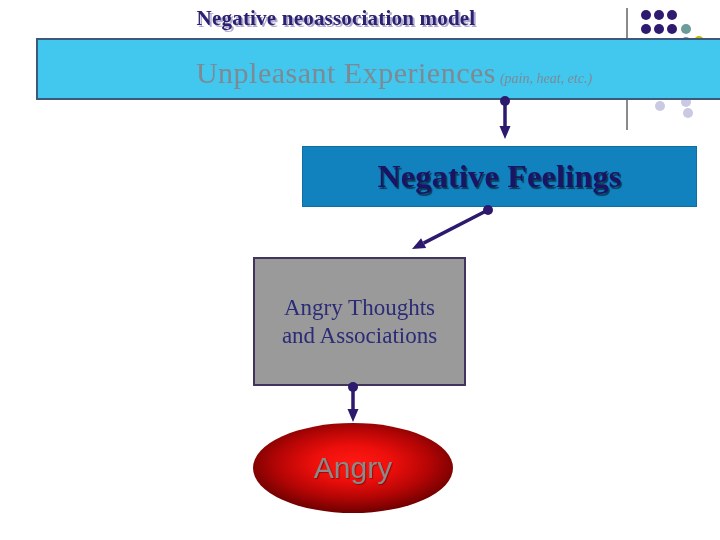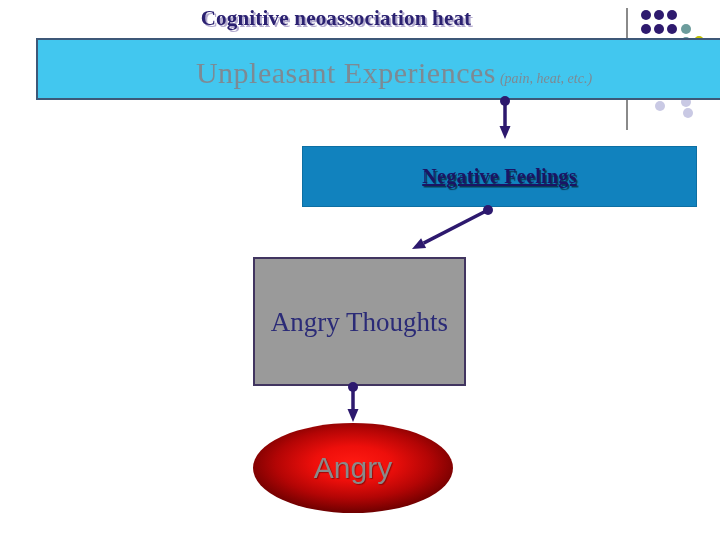--- a/index.html
+++ b/index.html
@@ -26,30 +26,30 @@
   }
   .box-unpleasant .main{font-size:30px;color:var(--cyan_text);letter-spacing:0.5px;}
   .box-unpleasant .sub{font-size:14px;font-style:italic;color:var(--cyan_text);}
   
   .box-negative{
     position:absolute;left:302px;top:146px;width:395px;height:61px;box-sizing:border-box;
     background:var(--blue_box);border:1px solid var(--blue_border);
     display:flex;align-items:center;justify-content:center;
   }
   .box-negative .main{
-    font-size:20px;font-weight:bold;color:var(--navy_text);
-    text-shadow:1.5px 1.5px 1px rgba(0,0,0,0.55);letter-spacing:0.3px;text-decoration:underline;
+    font-size:32px;font-weight:bold;color:var(--navy_text);
+    text-shadow:1.5px 1.5px 1px rgba(0,0,0,0.55);letter-spacing:0.3px;
   }
   
   .box-angry{
     position:absolute;left:253px;top:257px;width:213px;height:129px;box-sizing:border-box;
     background:var(--gray_box);border:2px solid var(--gray_border);
     display:flex;flex-direction:column;align-items:center;justify-content:center;
   }
-  .box-angry .line{font-size:27px;line-height:28px;color:var(--indigo_text);}
+  .box-angry .line{font-size:23px;line-height:28px;color:var(--indigo_text);}
   
   .ellipse-fight{
     position:absolute;left:253px;top:423px;width:200px;height:90px;
     border-radius:50%;
     background:radial-gradient(ellipse 55% 55% at 50% 45%,
       var(--ellipse_red_center) 0%, #ee0f0b 35%, #b30505 70%, var(--ellipse_red_edge) 100%);
     display:flex;align-items:center;justify-content:center;
   }
   .ellipse-fight .main{
     font-family:"Liberation Sans", sans-serif;font-size:30px;
@@ -79,33 +79,34 @@
       <div class="dot" style="left: 681px; top: 49px; background: var(--dot_yellow);"></div>
       <div class="dot" style="left: 681px; top: 61px; background: var(--dot_yellow);"></div>
       <div class="dot" style="left: 694px; top: 61px; background: var(--dot_lavender);"></div>
       <div class="dot" style="left: 681px; top: 73px; background: var(--dot_yellow);"></div>
       <div class="dot" style="left: 681px; top: 85px; background: var(--dot_lavender);"></div>
       <div class="dot" style="left: 681px; top: 97px; background: var(--dot_lavender);"></div>
       <div class="dot" style="left: 655px; top: 101px; background: var(--dot_lavender);"></div>
       <div class="dot" style="left: 683px; top: 108px; background: var(--dot_lavender);"></div>
     </div>
 
-  <div class="title">Cognitive neoassociation heat</div>
+  <div class="title">Negative neoassociation model</div>
 
   <div class="box-unpleasant">
     <span class="main">Unpleasant Experiences</span>
     <span class="sub">(pain, heat, etc.)</span>
   </div>
 
   <div class="box-negative">
     <span class="main">Negative Feelings</span>
   </div>
 
   <div class="box-angry">
     <span class="line">Angry Thoughts</span>
+    <span class="line">and Associations</span>
   </div>
 
   <div class="ellipse-fight">
     <span class="main">Angry</span>
   </div>
 
   <svg class="arrows" viewBox="0 0 720 540">
 
     <g>
       <circle class="arrow-fill" cx="505" cy="101" r="5"></circle>

